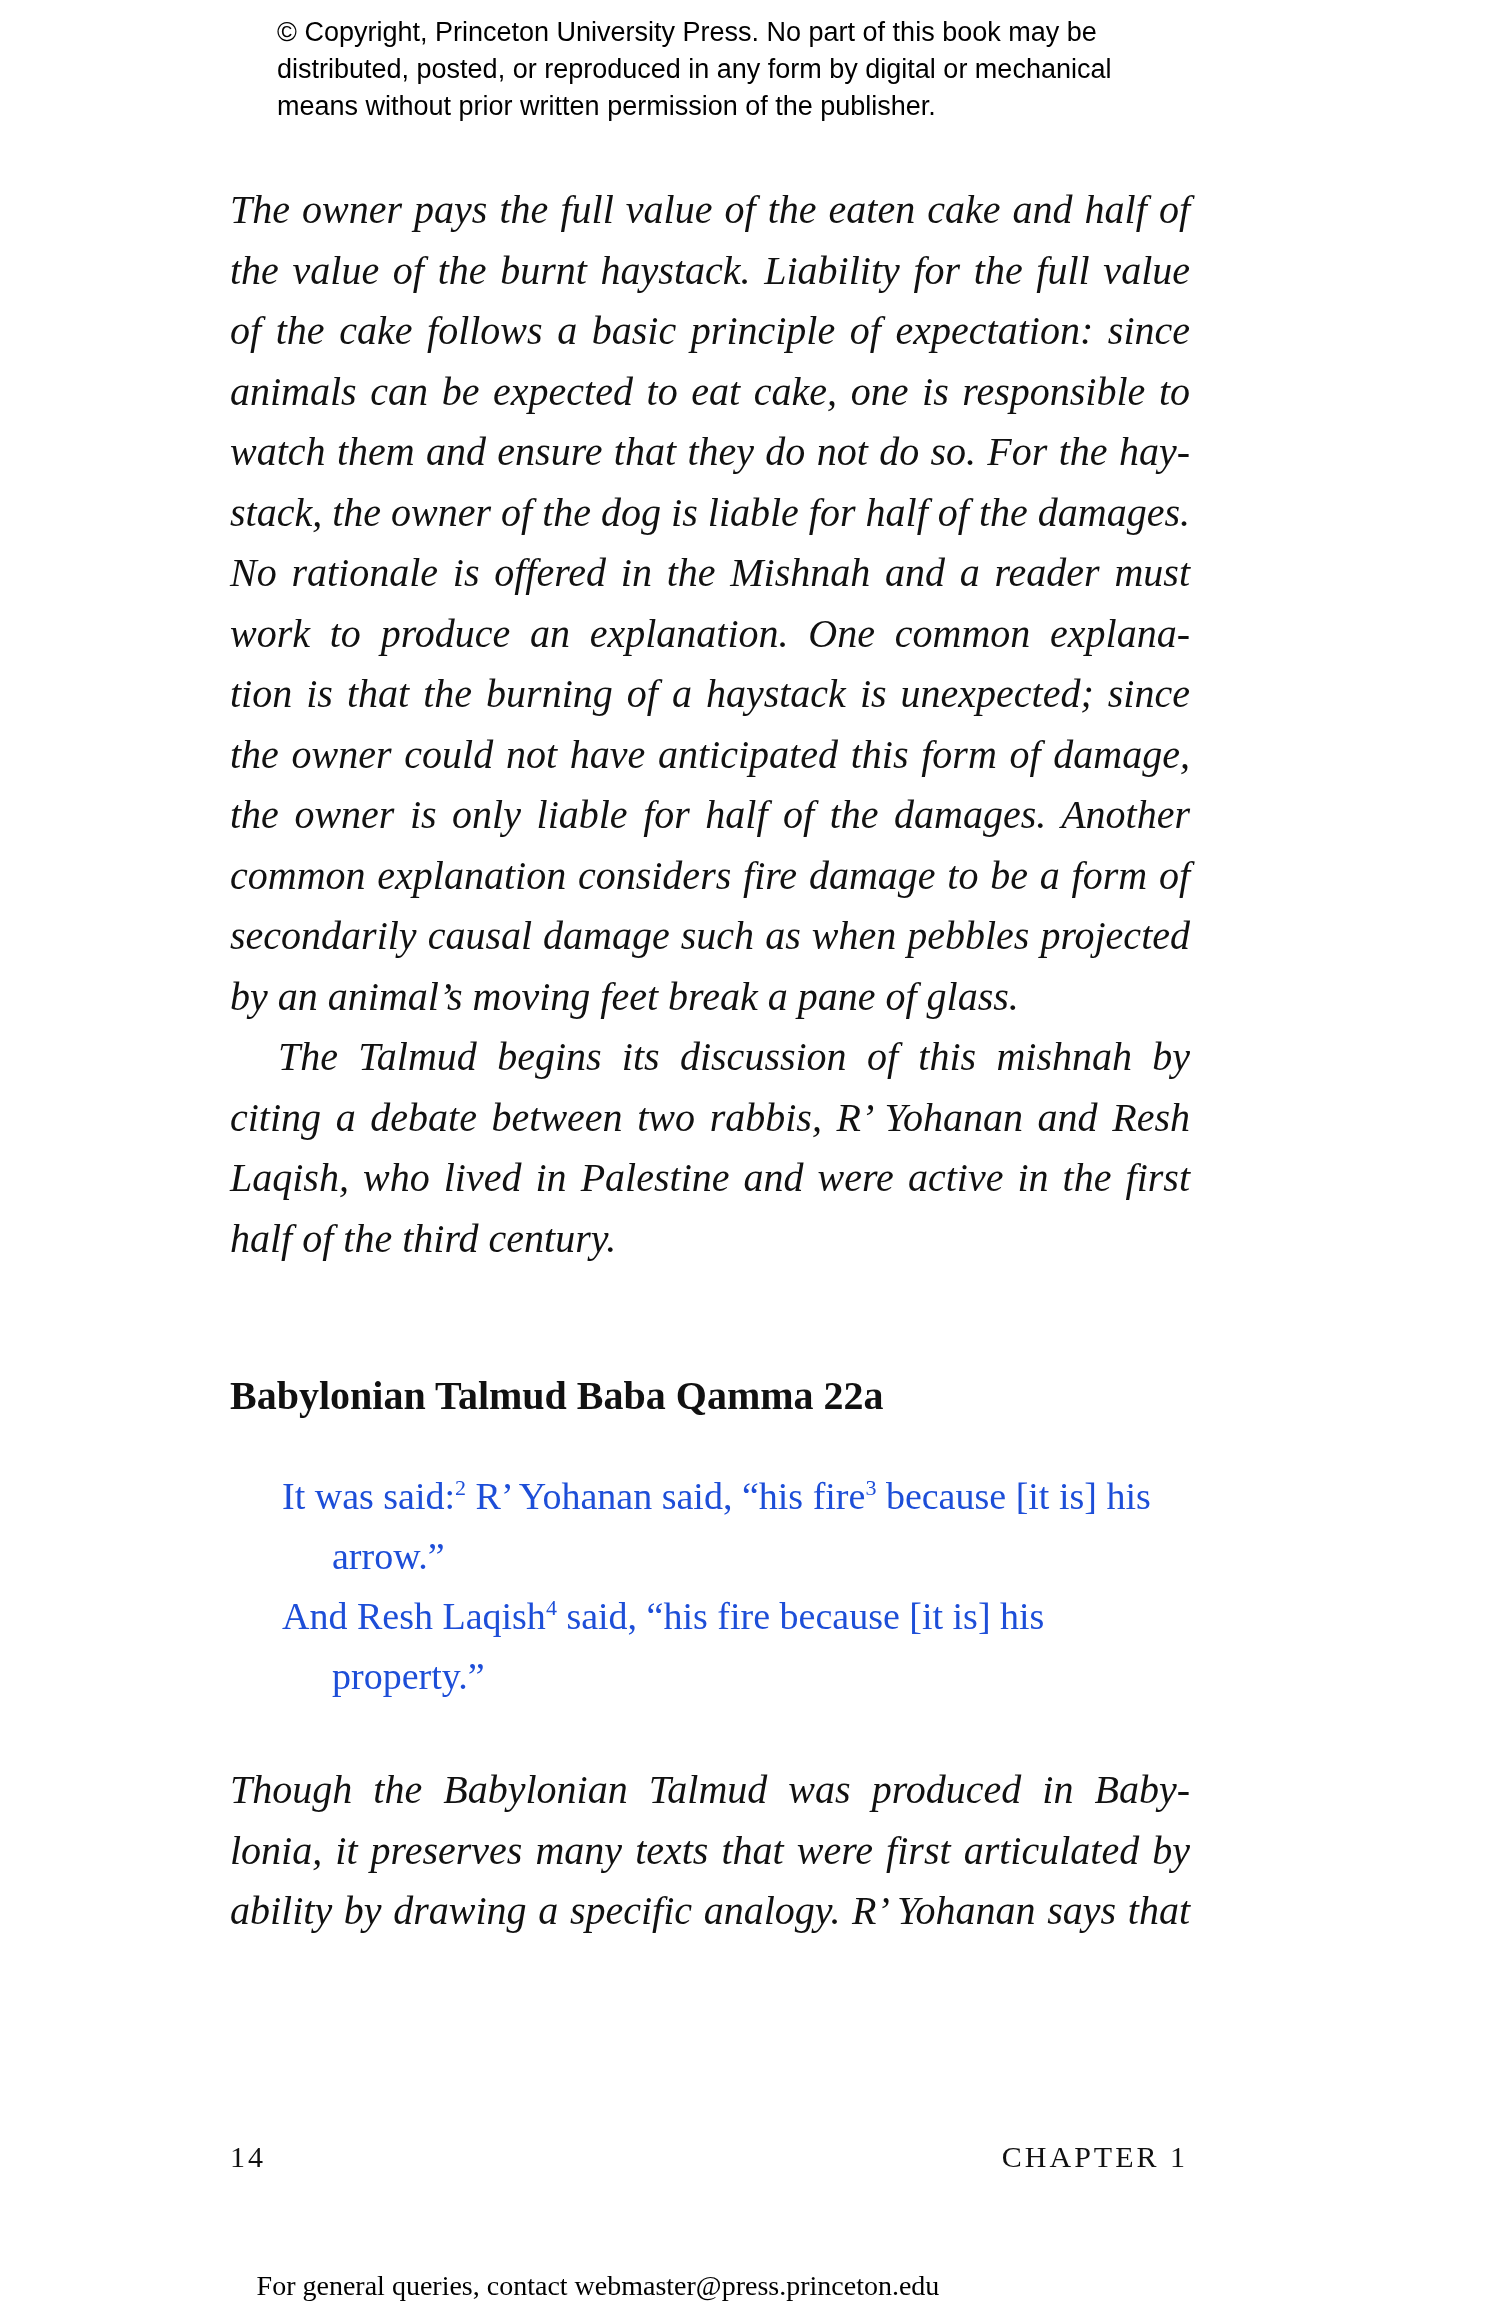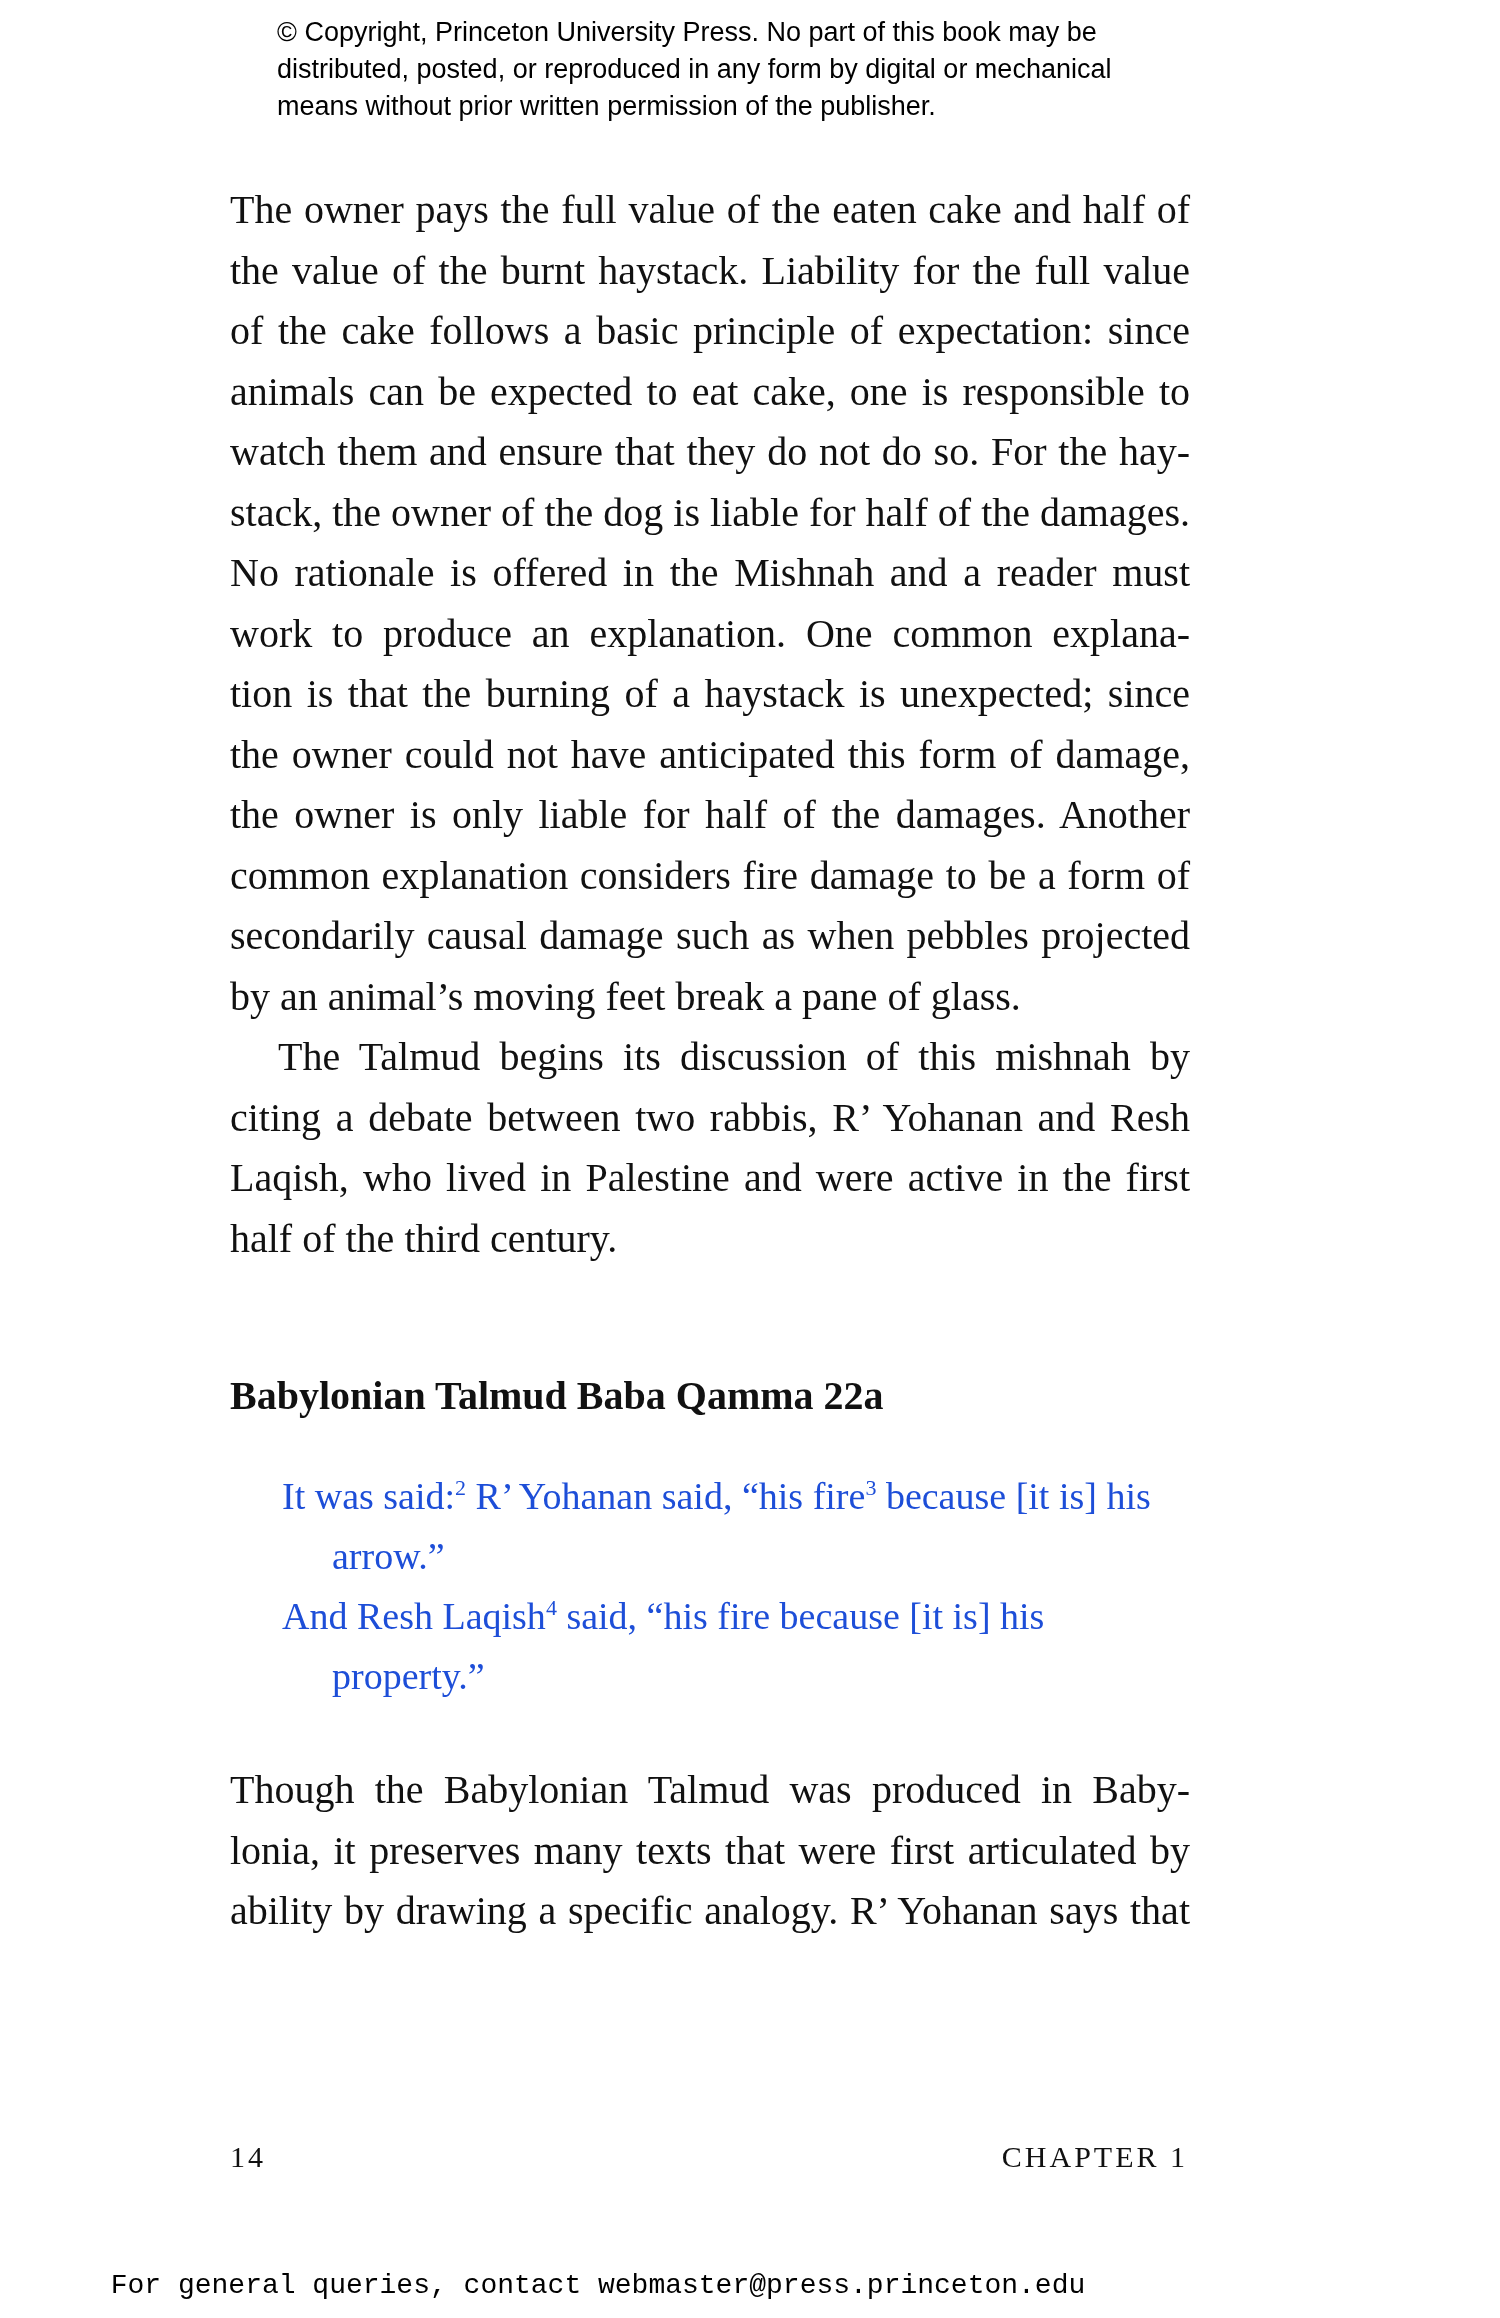--- a/index.html
+++ b/index.html
@@ -6,40 +6,40 @@
   body { width: 1500px; height: 2318px; position: relative; overflow: hidden; color: #111; }
   .notice {
     position: absolute; left: 277px; top: 14px; width: 1000px;
     font-family: "Liberation Sans", sans-serif; font-size: 27px; line-height: 37px; color: #000;
   }
   .body-text {
     position: absolute; left: 230px; width: 960px;
     font-family: "Liberation Serif", serif; font-size: 40px; line-height: 60.5px; color: #111;
   }
   .body-text p { margin: 0; text-align: justify; text-align-last: justify; }
-  .body-text p .line { display: block; text-align: justify; text-align-last: justify; white-space: nowrap; }
+  .body-text p .line { display: block; text-align: justify; text-align-last: justify; white-space: nowrap; font-style: italic; }
   .indent { text-indent: 48px; }
   .line.last { text-align-last: left !important; }
   .heading {
     position: absolute; left: 230px; top: 1372px;
     font-family: "Liberation Serif", serif; font-weight: bold; font-size: 40px; color: #111;
   }
   .quote {
     position: absolute; left: 282px; top: 1466px; width: 900px;
     font-family: "Liberation Serif", serif; font-size: 38px; line-height: 60px; color: #1d4ed8;
   }
   .quote .q-line { display: block; white-space: nowrap; }
   .quote .cont { padding-left: 50px; }
   sup { font-size: 22px; line-height: 0; vertical-align: 14px; }
   .folio {
     position: absolute; top: 2140px; font-family: "Liberation Serif", serif; font-size: 30px; letter-spacing: 3px; color: #111;
   }
   .footer {
     position: absolute; left: 0; width: 1196px; top: 2270px; text-align: center;
-    font-family: Liberation Mono, monospace; font-size: 28px; color: #000;
+    font-family: Liberation Serif, serif; font-size: 28px; color: #000;
   }
 </style>
 </head>
 <body>
 
 <div class="notice">
   <div>© Copyright, Princeton University Press. No part of this book may be</div>
   <div>distributed, posted, or reproduced in any form by digital or mechanical</div>
   <div>means without prior written permission of the publisher.</div>
 </div>

